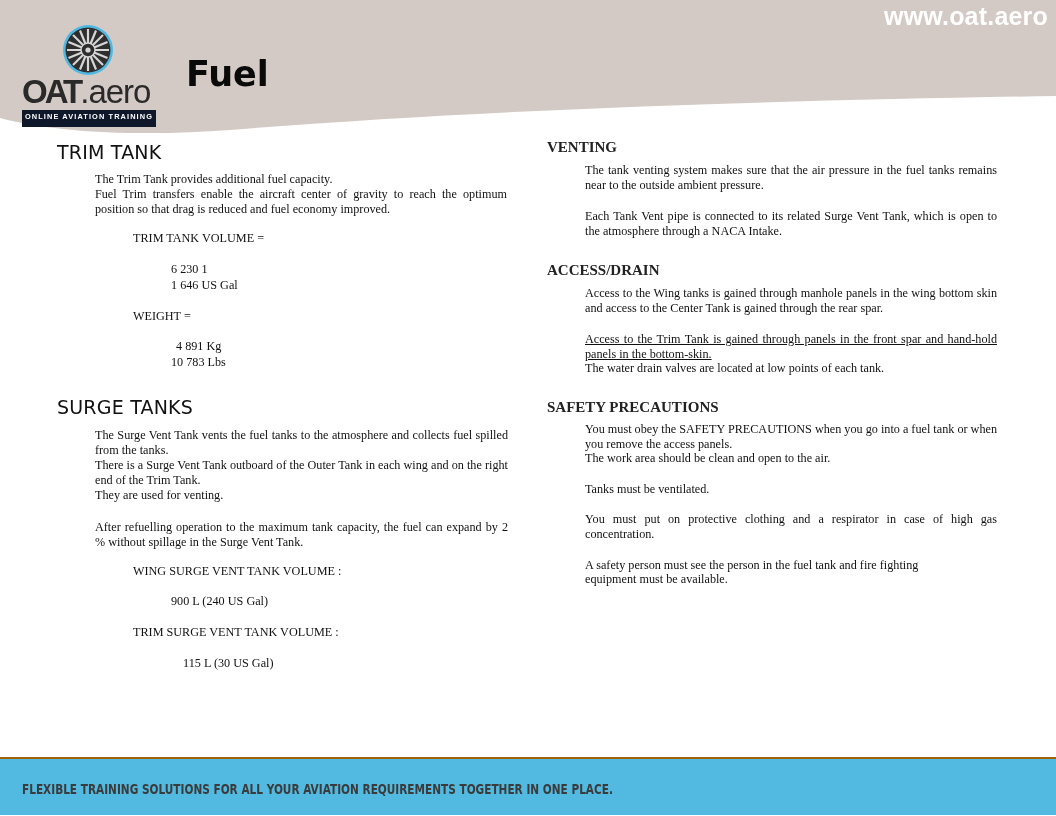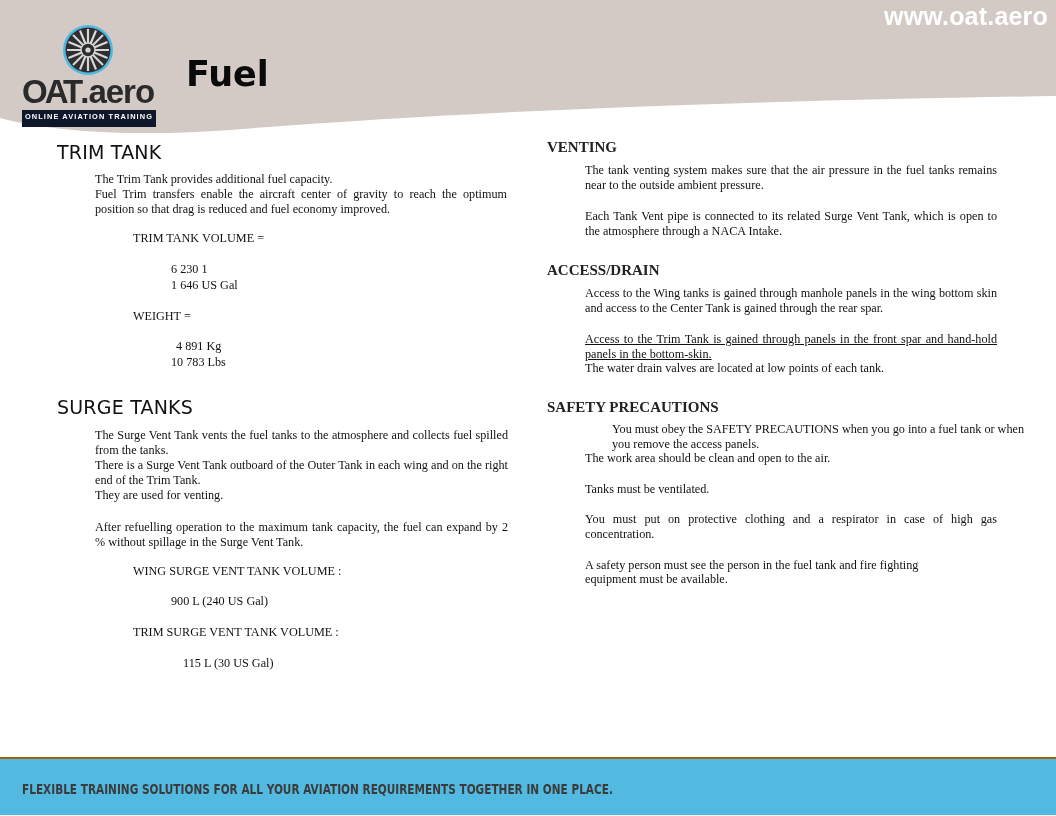--- a/index.html
+++ b/index.html
@@ -8,21 +8,21 @@
 
   .header-bg { position:absolute; left:0; top:0; width:1056px; height:140px; }
   .site-url { position:absolute; right:8px; top:2px; font-family:"Liberation Sans", sans-serif;
               font-weight:bold; font-size:25px; color:#ffffff; letter-spacing:0.2px; }
 
   .logo { position:absolute; left:20px; top:24px; width:140px; height:102px; }
   .logo-wheel { position:absolute; left:42px; top:0; width:52px; height:52px; }
   .logo-word { position:absolute; left:2px; top:50px; font-family:"Liberation Sans", sans-serif;
                font-size:33px; color:#2a2a2a; letter-spacing:-1px; line-height:36px; white-space:nowrap; }
   .logo-word b { font-weight:900; letter-spacing:-3px; }
-  .logo-word span { font-weight:bold; }
+  .logo-word span { font-weight:normal; }
   .logo-tag { position:absolute; left:2px; top:86px; width:134px; height:17px; background:#0f172a;
               color:#fff; font-family:"Liberation Sans", sans-serif; font-weight:bold; font-size:7.4px;
               letter-spacing:1.1px; text-align:center; line-height:14px; white-space:nowrap; }
 
   .page-title { position:absolute; left:186px; top:54px; font-family:"DejaVu Sans", sans-serif;
                 font-weight:bold; font-size:35px; color:#0a0a0a; }
 
   .h-sans { position:absolute; font-family:"DejaVu Sans", sans-serif; font-size:19px; color:#111; letter-spacing:0.2px; }
   .h-serif { position:absolute; font-family:"Liberation Serif", serif; font-weight:bold; font-size:15px; color:#222; }
 
@@ -94,21 +94,21 @@
 <div class="h-serif" style="left:547px; top:139px;">VENTING</div>
 <div class="para just" style="left:585px; top:163px; width:412px;">The tank venting system makes  sure that the air  pressure in  the fuel  tanks remains  near to the outside ambient  pressure.</div>
 <div class="para just" style="left:585px; top:209px; width:412px;">Each Tank Vent  pipe is  connected to its related Surge Vent  Tank, which is open to  the atmosphere through a  NACA  Intake.</div>
 
 <div class="h-serif" style="left:547px; top:262px;">ACCESS/DRAIN</div>
 <div class="para just" style="left:585px; top:286px; width:412px;">Access to the Wing  tanks  is  gained through manhole  panels in  the wing bottom skin and access to the Center Tank is  gained through the rear  spar.</div>
 <div class="para just" style="left:585px; top:332px; width:412px;text-decoration:underline;">Access to the Trim  Tank is  gained through panels  in  the front spar and hand-hold panels in  the bottom-skin.</div>
 <div class="para line" style="left:585px; top:361px;">The water  drain valves are located at low points  of  each tank.</div>
 
 <div class="h-serif" style="left:547px; top:399px;">SAFETY  PRECAUTIONS</div>
-<div class="para just" style="left:585px; top:422px; width:412px;margin-left:27px;">You must obey the SAFETY  PRECAUTIONS   when you go into a fuel tank or when you remove  the access panels.</div>
+<div class="para just" style="left:585px; top:422px; width:412px;">You must obey the SAFETY  PRECAUTIONS   when you go into a fuel tank or when you remove  the access panels.</div>
 <div class="para line" style="left:585px; top:451px;">The work  area should be clean and open to  the air.</div>
 <div class="para line" style="left:585px; top:482px;">Tanks must be  ventilated.</div>
 <div class="para just" style="left:585px; top:512px; width:412px;">You  must  put  on  protective  clothing  and  a  respirator  in  case  of  high  gas concentration.</div>
 <div class="para line" style="left:585px; top:558px;">A  safety person must see the person in the fuel tank and fire  fighting</div>
 <div class="para line" style="left:585px; top:572px;">equipment must  be available.</div>
 
 <div class="footer">
   <div class="footer-text">FLEXIBLE TRAINING SOLUTIONS FOR ALL YOUR AVIATION REQUIREMENTS TOGETHER IN ONE PLACE.</div>
 </div>
 

